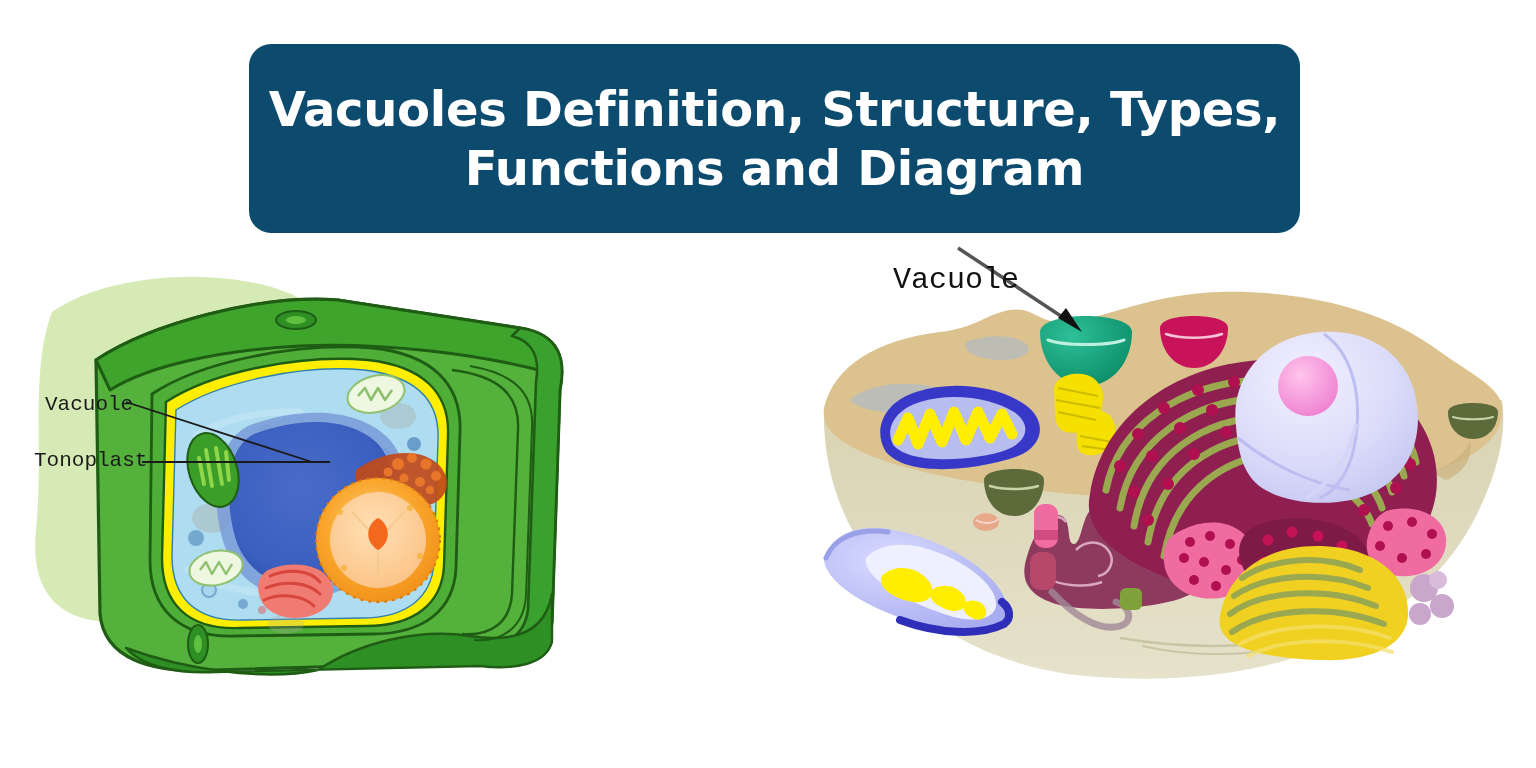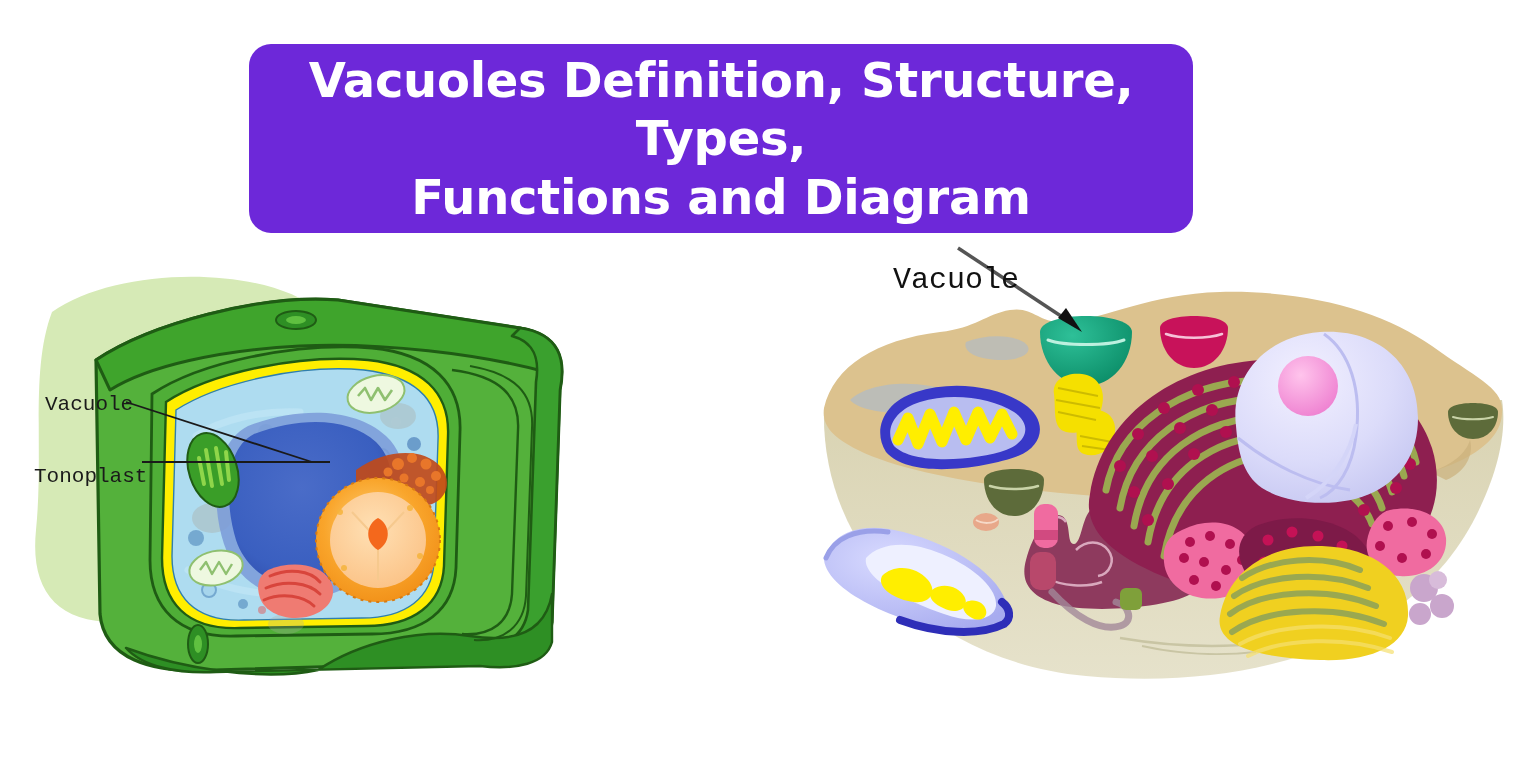--- a/index.html
+++ b/index.html
@@ -19,23 +19,23 @@
     width: 1536px;
     height: 768px;
     background: #ffffff;
   }
 
   
   #title-banner {
     position: absolute;
     left: 249px;
     top: 44px;
-    width: 944px;
+    width: 1051px;
     height: 189px;
-    background: #6d28d9;
+    background: #0c4a6e;
     border-radius: 22px;
     display: flex;
     align-items: center;
     justify-content: center;
     box-sizing: border-box;
     padding: 0 15px;
   }
   #title-text {
     color: #ffffff;
     font-family: "DejaVu Sans", sans-serif;
@@ -72,21 +72,21 @@
   
   .callout-label {
     position: absolute;
     color: #1a1a1a;
     font-family: Liberation Mono, monospace;
     font-size: 21px;
     white-space: nowrap;
     line-height: 1;
   }
   #label-vacuole-plant { left: 45px; top: 394px; }
-  #label-tonoplast-plant { left: 34px; top: 466px; text-align: right; }
+  #label-tonoplast-plant { left: 34px; top: 450px; text-align: right; }
   #label-vacuole-animal {
     left: 893px;
     top: 265px;
     font-size: 30px;
     color: #111111;
   }
 </style>
 </head>
 <body>
 

